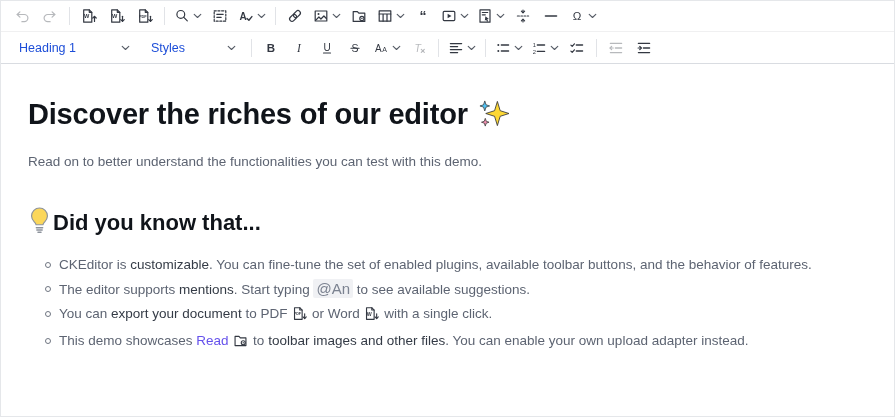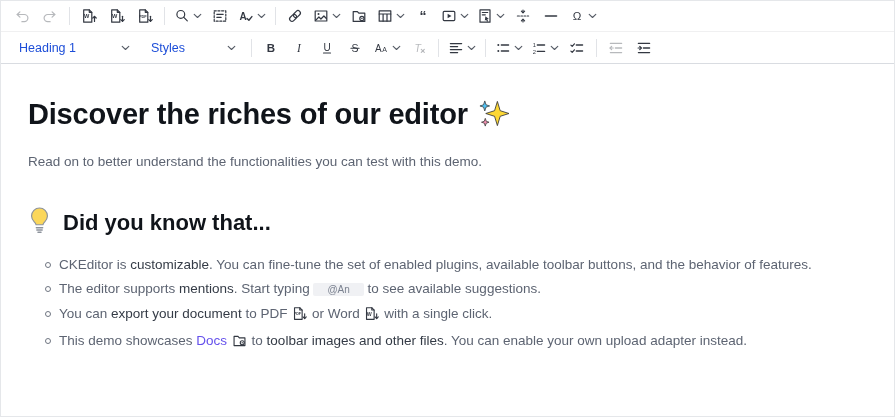--- a/index.html
+++ b/index.html
@@ -34,37 +34,37 @@
   .tb-label { white-space:nowrap; }
   
   .content { padding:0 18px 0 27px; }
   .doc-title {
     margin:34px 0 0; font-size:29px; font-weight:bold; color:#10141a;
     letter-spacing:-.2px; display:flex; align-items:flex-start; gap:10px;
   }
   .intro { margin:18px 0 0; font-size:13.5px; color:#5d6472; }
   .section-heading {
     margin:37px 0 0; font-size:22px; font-weight:bold; color:#10141a;
-    display:flex; align-items:center; gap:12px;
+    display:flex; align-items:center; gap:2px;
   }
   .feature-list { margin:13px 0 0; padding:0 0 0 17px; list-style:none; }
   .feature-list li {
     position:relative; padding-left:14px;
     font-size:13.5px; line-height:24px; color:#5d6472;
   }
   .feature-list li::before {
     content:""; position:absolute; left:0; top:9px;
     width:4px; height:4px; border:1.4px solid #70768
 2; border-radius:50%;
   }
   .feature-list li::before { border:1.4px solid #707682; }
   .seg-bold { font-weight:normal; color:#343b46; }
   .mention {
     background:#f0f1f4; color:#7b8290; border-radius:2px;
-    padding:1px 14px; font-size:10px;
+    padding:1px 3px; font-size:15px;
     font-family:"Liberation Sans", sans-serif;
   }
   .seg-link { color:#6551ec; text-decoration:none; cursor:pointer; }
   .inline-icon { display:inline-block; vertical-align:-3px; color:#333842; margin:0 1px; }
   .inline-icon svg { display:inline; }
 </style>
 </head>
 <body>
 
 <div class="editor-frame">
@@ -435,20 +435,20 @@
               <text x="5.8" y="10" font-size="3.9" font-weight="bold" text-anchor="middle" fill="currentColor" stroke="none">PDF</text>
               <path d="M13.5 8.3v5"></path>
               <path d="M11.8 11.7l1.7 1.7 1.7-1.7"></path>
             </svg></span> or Word <span class="inline-icon"><svg viewBox="0 0 16 16" width="15" height="15" fill="none" stroke="currentColor" stroke-width="1.2" stroke-linecap="round" stroke-linejoin="round">
               <path d="M2.7 1.8h5.6l2.5 2.5v9.9H2.7z"></path>
               <path d="M8.3 1.8v2.5h2.5"></path>
               <text x="5.7" y="10.3" font-size="5.6" font-weight="bold" text-anchor="middle" fill="currentColor" stroke="none">W</text>
               <path d="M13.5 8.3v5"></path>
               <path d="M11.8 11.7l1.7 1.7 1.7-1.7"></path>
             </svg></span> with a single click.</li>
-        <li>This demo showcases <a class="seg-link">Docs</a> <span class="inline-icon"><svg viewBox="0 0 16 16" width="15" height="15" fill="none" stroke="currentColor" stroke-width="1.2" stroke-linecap="round" stroke-linejoin="round">
+        <li>This demo showcases <a class="seg-link">Read</a> <span class="inline-icon"><svg viewBox="0 0 16 16" width="15" height="15" fill="none" stroke="currentColor" stroke-width="1.2" stroke-linecap="round" stroke-linejoin="round">
               <path d="M2.2 3.6h4.2l1.4 1.6h6v8.2H2.2z"></path>
               <circle cx="10.9" cy="10.4" r="2.1"></circle>
               <circle cx="10.9" cy="10.4" r=".7" fill="currentColor" stroke="none"></circle>
             </svg></span> to <strong class="seg-bold">toolbar images and other files</strong>. You can enable your own upload adapter instead.</li>
       </ul>
   </div>
 </div>
 
 </body></html>

